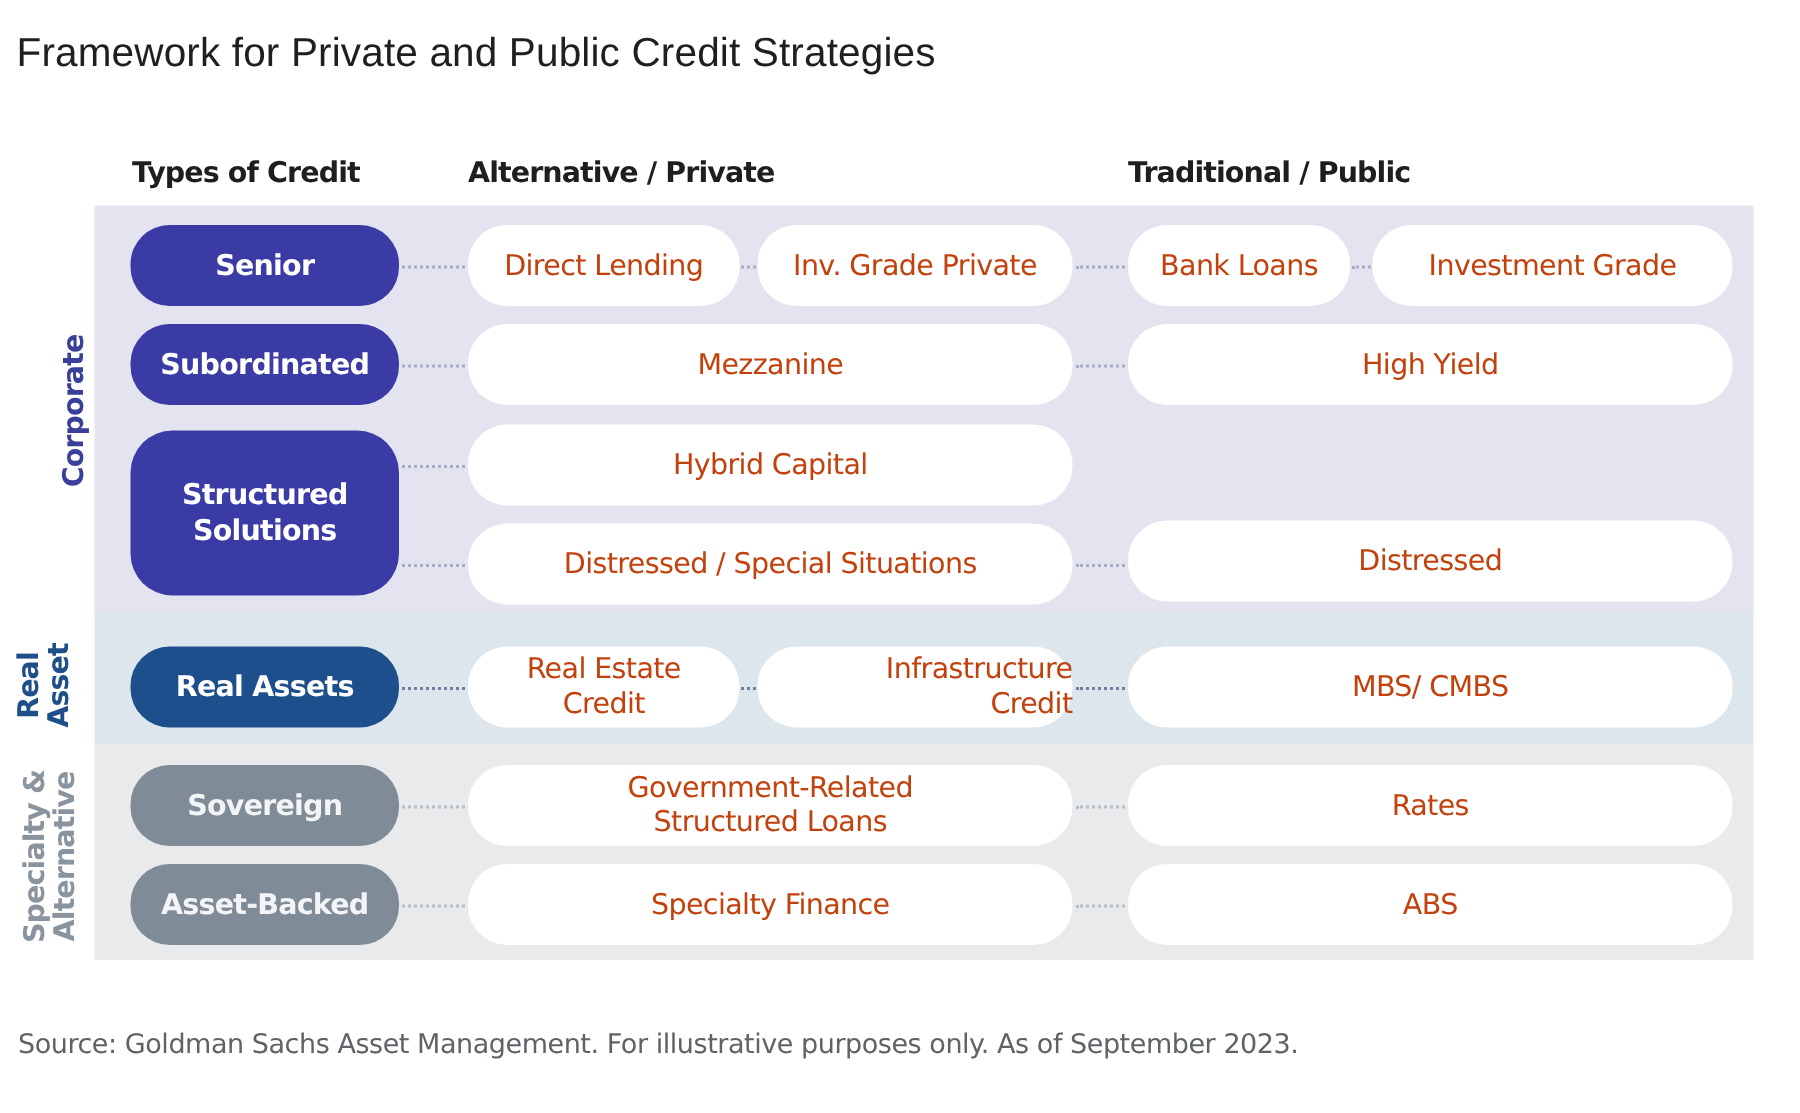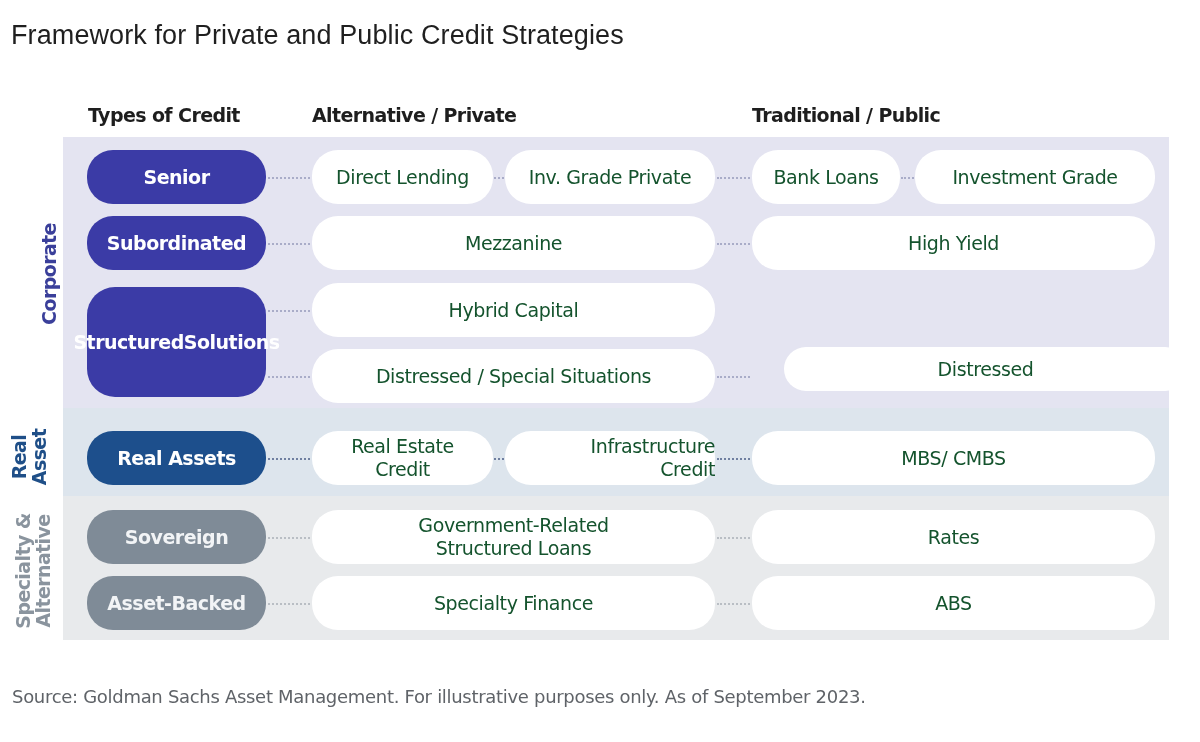--- a/index.html
+++ b/index.html
@@ -75,21 +75,21 @@
       font-weight: bold;
       font-size: 19px;
       letter-spacing: -0.5px;
     }
     .pill.type.corp { background: #3b3ba6; }
     .pill.type.real { background: #1d4f8c; }
     .pill.type.spec { background: #7f8b97; color: #f2f4f6; }
 
     .pill.item {
       background: #ffffff;
-      color: #14532d;
+      color: #c2410c;
       font-size: 19px;
       letter-spacing: -0.4px;
     }
 
     .dots {
       position: absolute;
       height: 0;
       border-top: 2px dotted #a9acc8;
     }
     .dots.gray { border-top-color: #b9bec4; }
@@ -153,34 +153,34 @@
 </div>
 <div class="dots" style="left:268px; top:243px; width:42px;"></div>
 <div class="pill item" style="left:312px; top:216px; width:403px; height:54px;text-align:right;">
   <span>Mezzanine</span>
 </div>
 <div class="dots" style="left:717px; top:243px; width:33px;"></div>
 <div class="pill item" style="left:752px; top:216px; width:403px; height:54px;">
   <span>High Yield</span>
 </div>
 
-<div class="pill type corp" style="left:87px; top:287px; width:179px; height:110px; flex-direction:row; border-radius:28px;">
+<div class="pill type corp" style="left:87px; top:287px; width:179px; height:110px; flex-direction:column; border-radius:28px;">
   <span>Structured</span>
   <span>Solutions</span>
 </div>
 <div class="dots" style="left:268px; top:310px; width:42px;"></div>
 <div class="pill item" style="left:312px; top:283px; width:403px; height:54px;">
   <span>Hybrid Capital</span>
 </div>
 <div class="dots" style="left:268px; top:376px; width:42px;"></div>
 <div class="pill item" style="left:312px; top:349px; width:403px; height:54px;">
   <span>Distressed / Special Situations</span>
 </div>
 <div class="dots" style="left:717px; top:376px; width:33px;"></div>
-<div class="pill item" style="left:784px; top:347px; width:403px; height:44px;">
+<div class="pill item" style="left:752px; top:347px; width:403px; height:54px;">
   <span>Distressed</span>
 </div>
 
 <div class="pill type real" style="left:87px; top:431px; width:179px; height:54px;">
   <span>Real Assets</span>
 </div>
 <div class="dots" style="left:268px; top:458px; width:42px; border-top-color:#6f7fa0;"></div>
 <div class="pill item" style="left:312px; top:431px; width:181px; height:54px; flex-direction:column; line-height:23px;">
   <span>Real Estate</span>
   <span>Credit</span>

